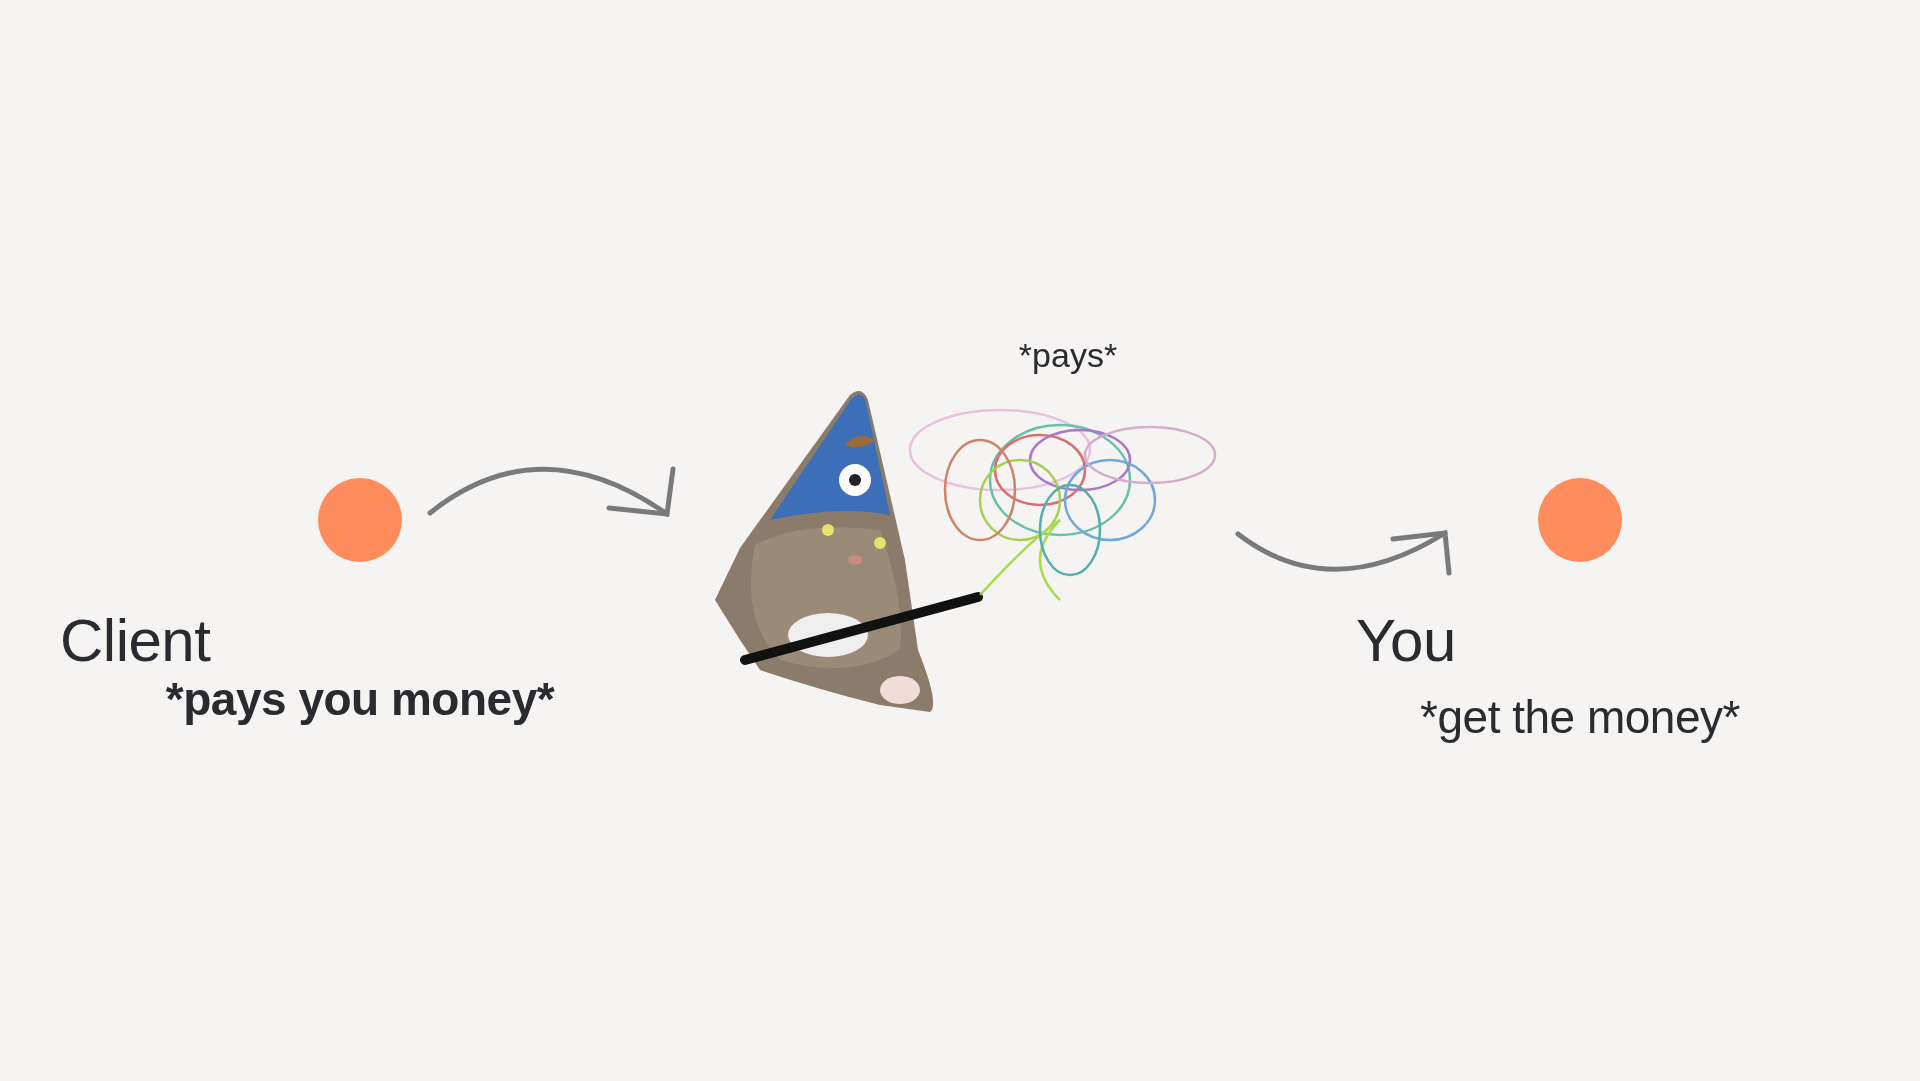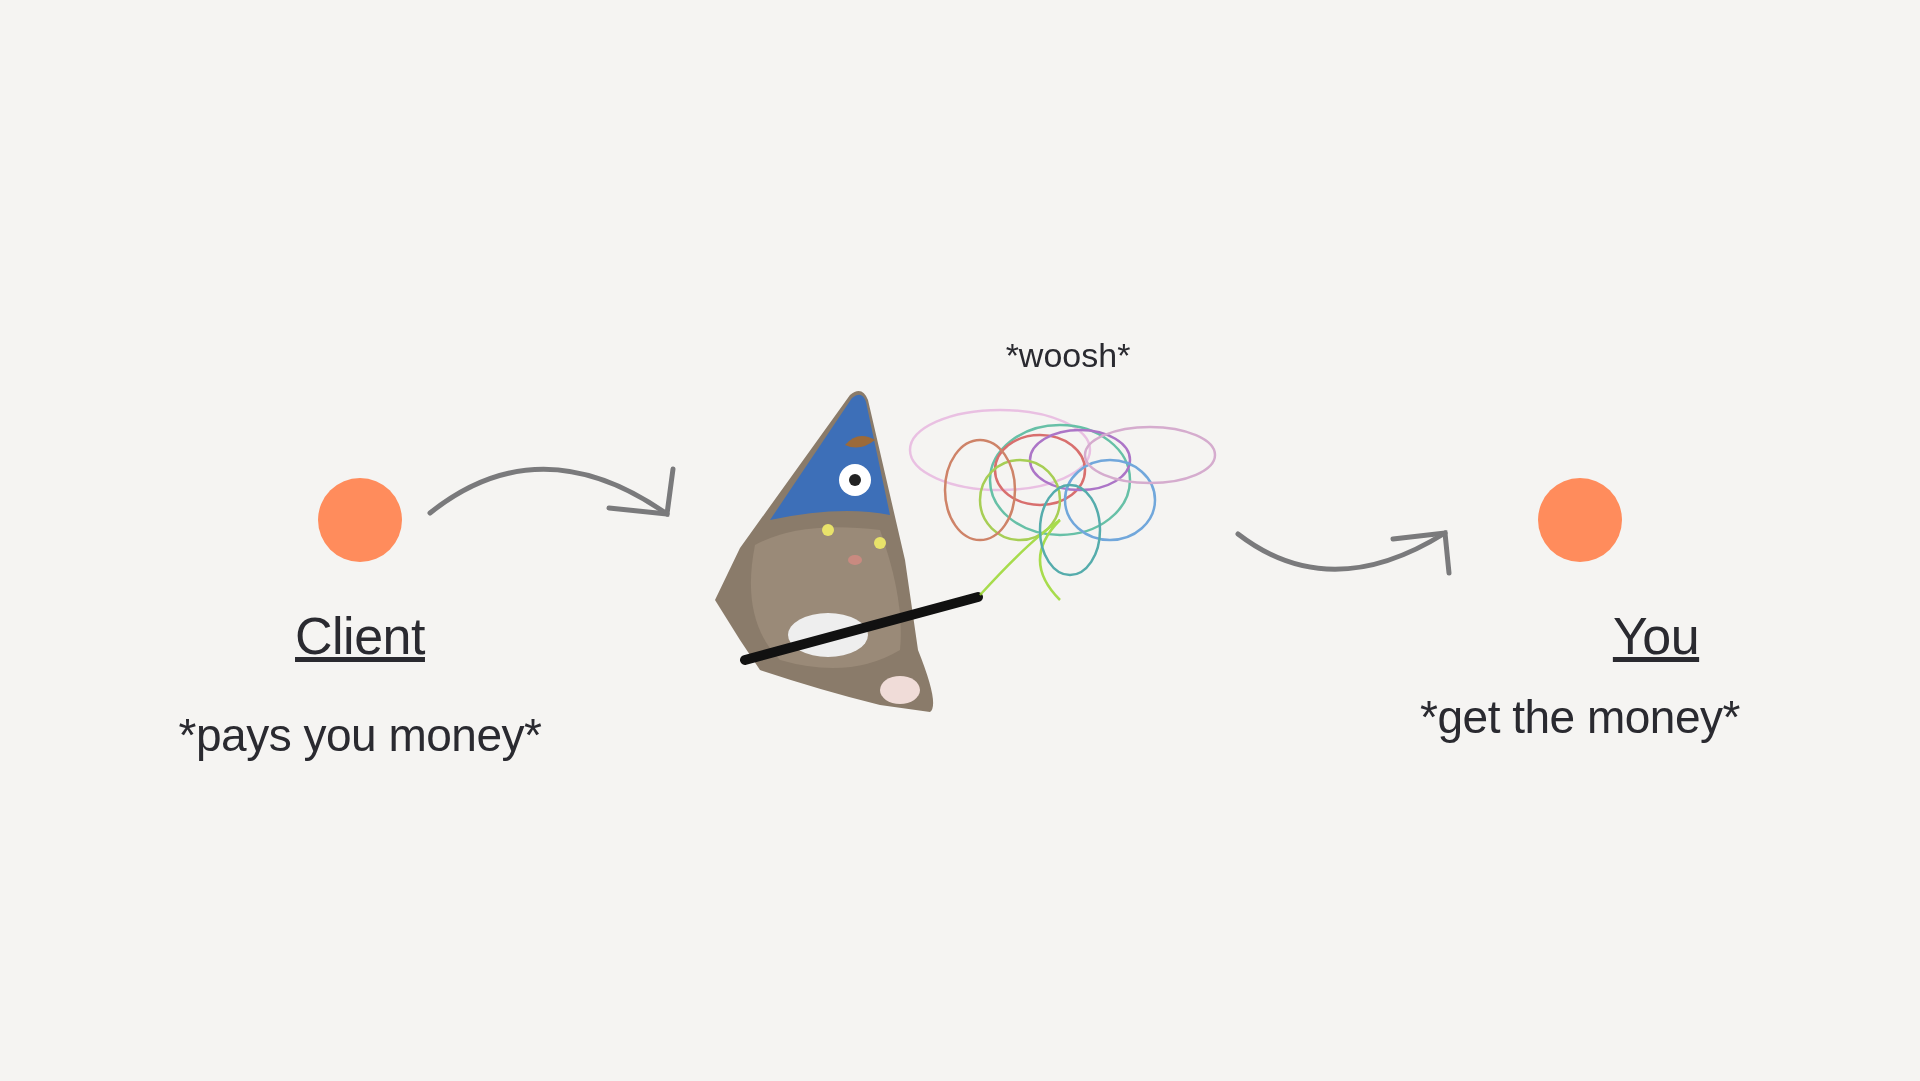--- a/index.html
+++ b/index.html
@@ -1,28 +1,28 @@
 <!DOCTYPE html>
 <html><head>
 <meta charset="utf-8">
 <style>
   html,body{margin:0;padding:0;}
   body{width:1920px;height:1081px;background:#f5f4f2;position:relative;overflow:hidden;font-family:"Liberation Sans",sans-serif;color:#2a2a30;}
   .node{position:absolute;width:84px;height:84px;border-radius:50%;}
-  .title{position:absolute;font-size:52px;font-weight:500;text-align:center;width:600px;letter-spacing:-0.5px;text-decoration:underline;}
+  .title{position:absolute;font-size:60px;font-weight:500;text-align:left;width:600px;letter-spacing:-0.5px;}
   .sub{position:absolute;font-size:46px;text-align:center;width:700px;letter-spacing:-0.5px;}
   .woosh{position:absolute;font-size:34px;text-align:center;width:300px;}
   svg{position:absolute;left:0;top:0;}
 </style>
 </head>
 <body>
 
 <div class="node" style="left:318px;top:478px;background:#ff8c5c;"></div>
 <div class="title" style="left:60px;top:606px;">Client</div>
-<div class="sub" style="left:10px;top:708px;">*pays you money*</div>
+<div class="sub" style="left:10px;top:672px;font-weight:bold;">*pays you money*</div>
 
 <svg width="1920" height="1081">
   <g fill="none" stroke="#7a7a7c" stroke-width="5" stroke-linecap="round">
     <path d="M430 513 Q 540 425 667 514"></path>
     <path d="M609 508 L667 514 L673 469"></path>
   </g>
   <g fill="none" stroke="#7a7a7c" stroke-width="5" stroke-linecap="round">
     <path d="M1238 534 Q 1330 605 1445 533"></path>
     <path d="M1393 539 L1445 533 L1449 573"></path>
   </g>
@@ -47,17 +47,17 @@
     <ellipse cx="1080" cy="460" rx="50" ry="30" stroke="#a060c0"></ellipse>
     <ellipse cx="1020" cy="500" rx="40" ry="40" stroke="#9ac83a"></ellipse>
     <ellipse cx="1110" cy="500" rx="45" ry="40" stroke="#5a9ad8"></ellipse>
     <ellipse cx="1150" cy="455" rx="65" ry="28" stroke="#d0a0c8"></ellipse>
     <ellipse cx="980" cy="490" rx="35" ry="50" stroke="#c87050"></ellipse>
     <path d="M980 595 Q 1030 540 1060 520 Q 1020 560 1060 600" stroke="#9ad830"></path>
     <ellipse cx="1070" cy="530" rx="30" ry="45" stroke="#3aa0a0"></ellipse>
   </g>
 </svg>
 
-<div class="woosh" style="left:918px;top:336px;">*woosh*</div>
+<div class="woosh" style="left:918px;top:336px;">*pays*</div>
 
 <div class="node" style="left:1538px;top:478px;background:#ff8c5c;"></div>
 <div class="title" style="left:1356px;top:606px;">You</div>
 <div class="sub" style="left:1230px;top:690px;">*get the money*</div>
 
 </body></html>

